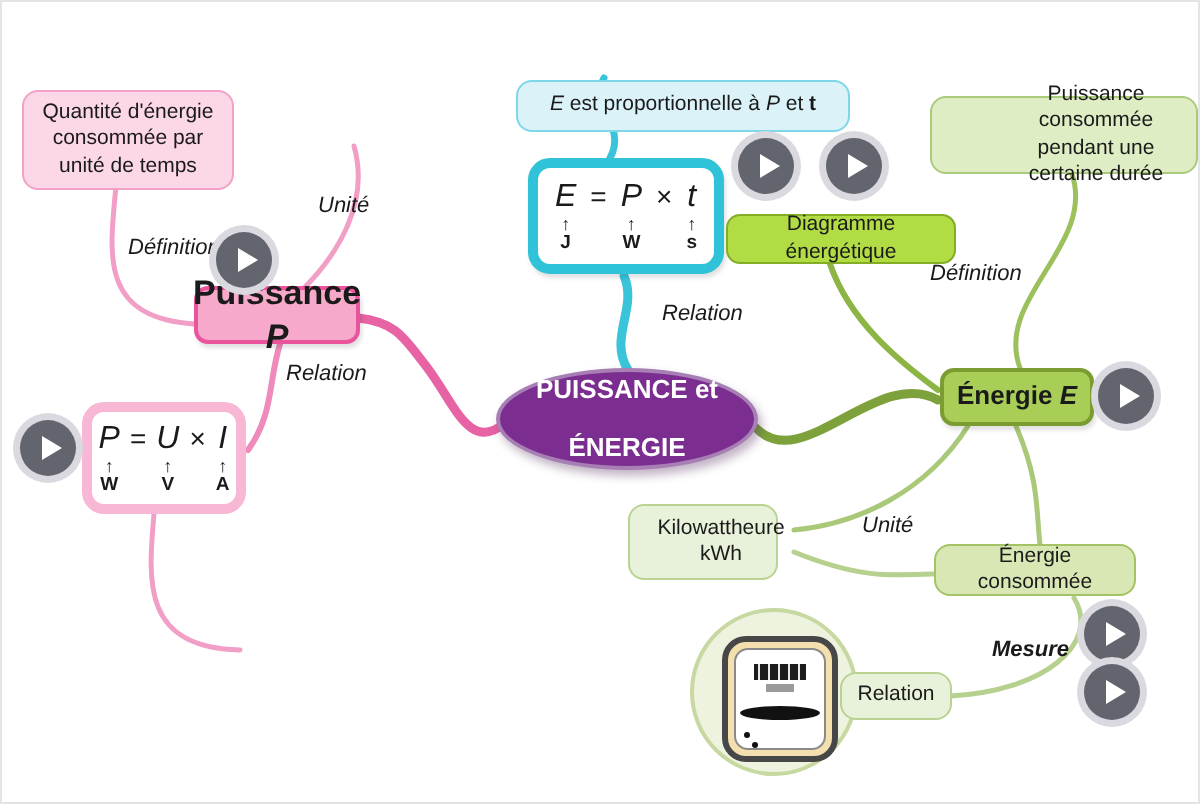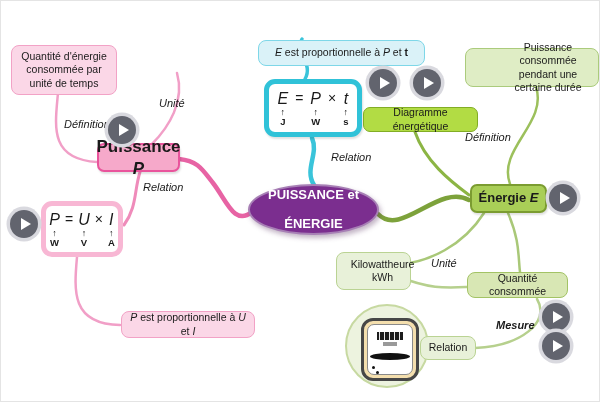--- a/index.html
+++ b/index.html
@@ -118,23 +118,20 @@
           <span class="fop">×</span>
         </div>
       <div class="fcol">
         <span class="fvar">I</span>
         <span class="farrow">↑</span>
         <span class="funit">A</span>
       </div>
     </div>
   </div>
 
-  <div class="box pink-light r8" style="left:120px; top:310px; width:134px; height:27px;">
-    <span><span class="it">P</span><span> est proportionnelle à </span><span class="it">U</span><span> et </span><span class="it">I</span></span>
-  </div>
 
   <div class="box cyan-light r8" style="left:257px; top:11px; width:167px; height:26px;">
     <span><span class="it">E</span><span> est proportionnelle à </span><span class="it">P</span><span> et </span><span class="bd">t</span></span>
   </div>
 
   <div class="box cyan-formula" style="left:263px; top:78px; width:98px; height:58px;">
     <div class="formula" style="gap:7px;">
       <div class="fcol">
         <span class="fvar">E</span>
         <span class="farrow">↑</span>
@@ -164,27 +161,27 @@
   </div>
 
   <div class="box green-node" style="left:469px; top:183px; width:77px; height:29px;">
     <span><span>Énergie </span><span class="it">E</span></span>
   </div>
 
   <div class="box green-bright" style="left:362px; top:106px; width:115px; height:25px;">
     <span>Diagramme énergétique</span>
   </div>
 
-  <div class="box green-light r8" style="left:335px; top:251px; width:75px; height:38px; flex-direction:column;padding-left:22px;">
+  <div class="box green-light r8" style="left:313px; top:251px; width:75px; height:38px; flex-direction:column;padding-left:22px;">
     <span>Kilowattheure</span>
     <span>kWh</span>
   </div>
 
   <div class="box green-mid r8" style="left:466px; top:271px; width:101px; height:26px;">
-    <span>Quantité consommée</span>
+    <span>Énergie consommée</span>
   </div>
 
   <div class="box green-light r8" style="left:419px; top:335px; width:56px; height:24px;">
     <span>Relation</span>
   </div>
 
   <div class="meter-circle">
     <div class="meter-body">
       <div class="meter-face">
         <div class="meter-display"></div>

